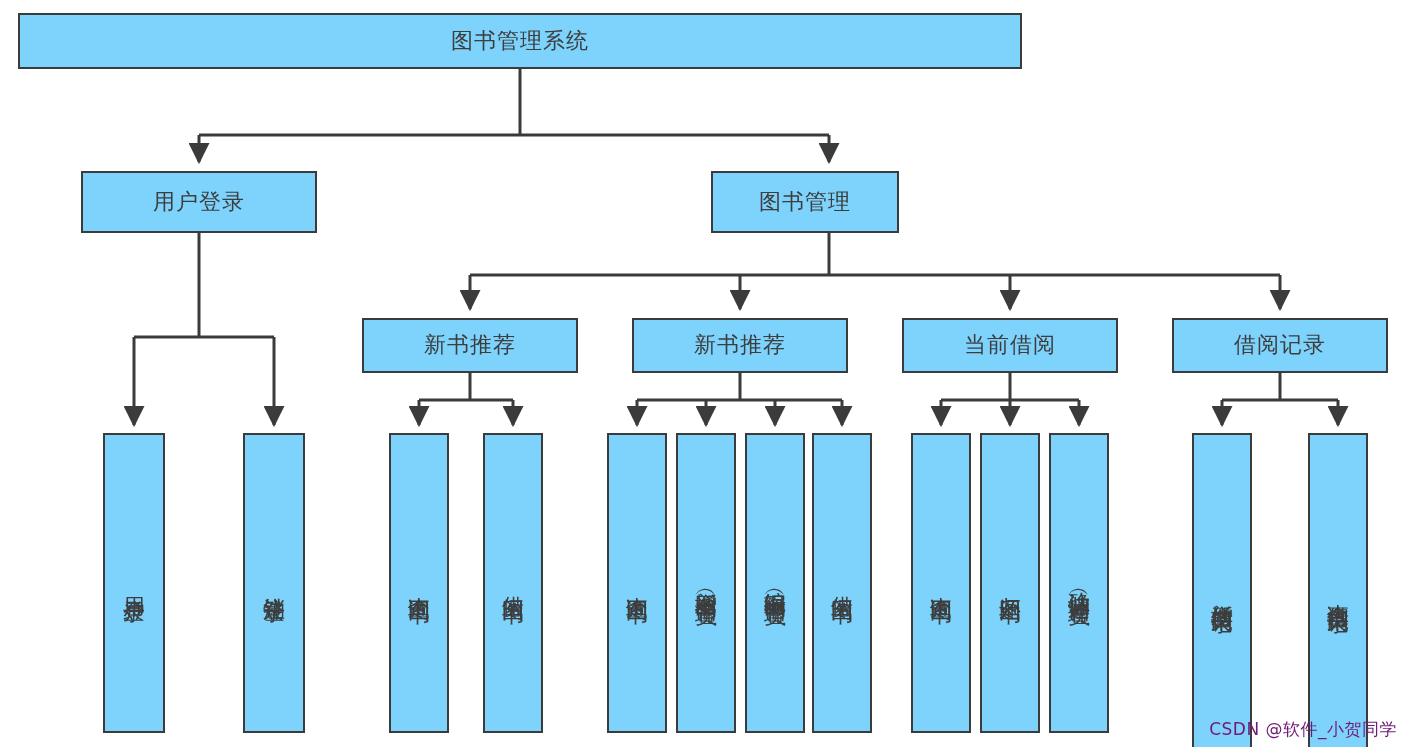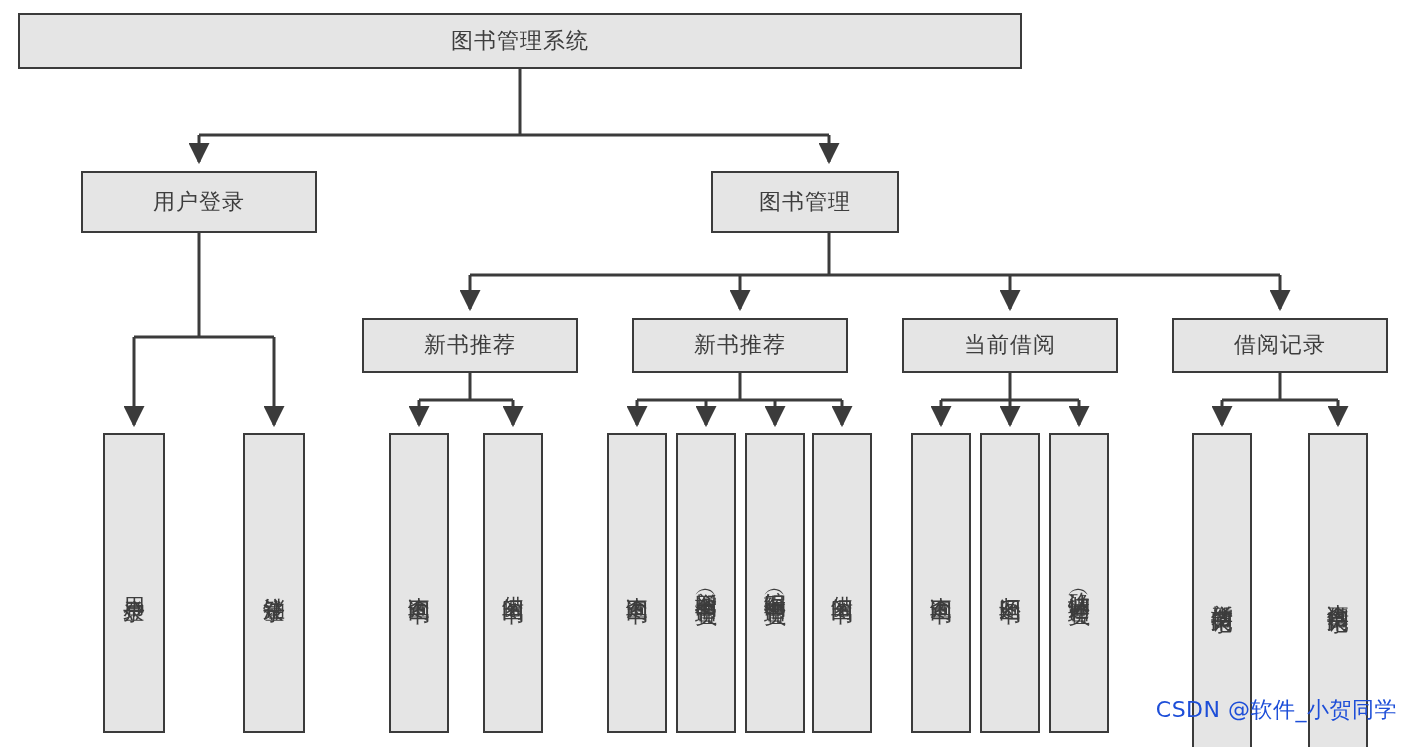--- a/index.html
+++ b/index.html
@@ -23,21 +23,21 @@
     position: absolute;
     left: 0;
     top: 0;
     width: 1405px;
     height: 747px;
     pointer-events: none;
   }
   .node {
     position: absolute;
     box-sizing: border-box;
-    background: #e5e5e5;
+    background: #7dd3fc;
     border: 2px solid #3b3b3b;
     display: flex;
     align-items: center;
     justify-content: center;
     color: #3d3d3d;
   }
   .node.horiz {
     font-size: 22px;
     letter-spacing: 1px;
     line-height: 1.2;
@@ -54,23 +54,23 @@
     writing-mode: vertical-rl;
     text-orientation: upright;
     white-space: nowrap;
   }
   .node .label {
     display: block;
   }
   #watermark {
     position: absolute;
     right: 8px;
-    bottom: 22px;
-    font-size: 22px;
-    color: #1d4ed8;
+    bottom: 6px;
+    font-size: 17px;
+    color: #701a75;
     letter-spacing: 0.5px;
     white-space: nowrap;
     user-select: none;
   }
 </style>
 </head>
 <body>
 
 <div id="diagram-root">
 

